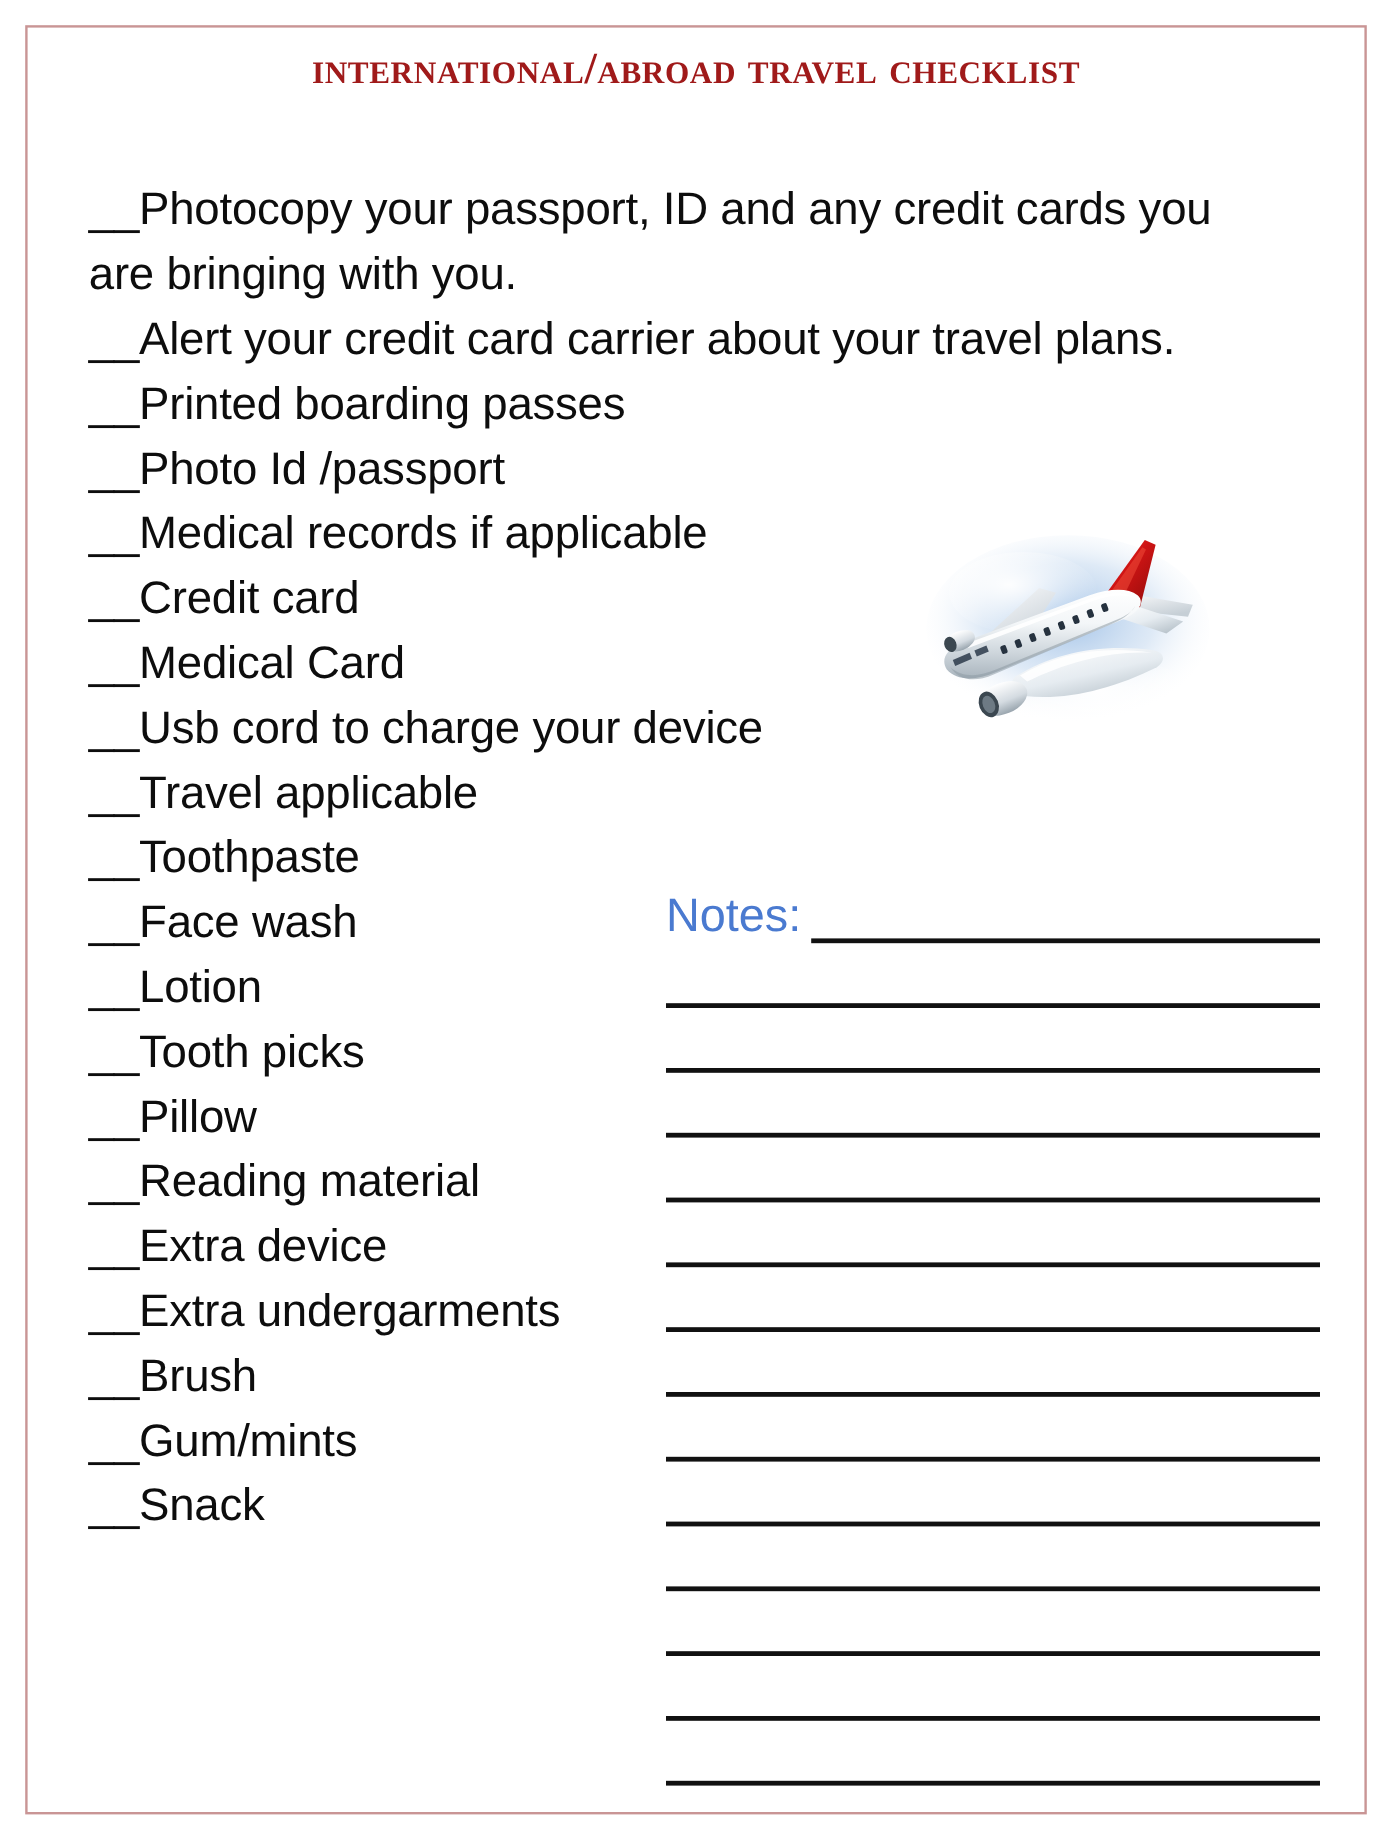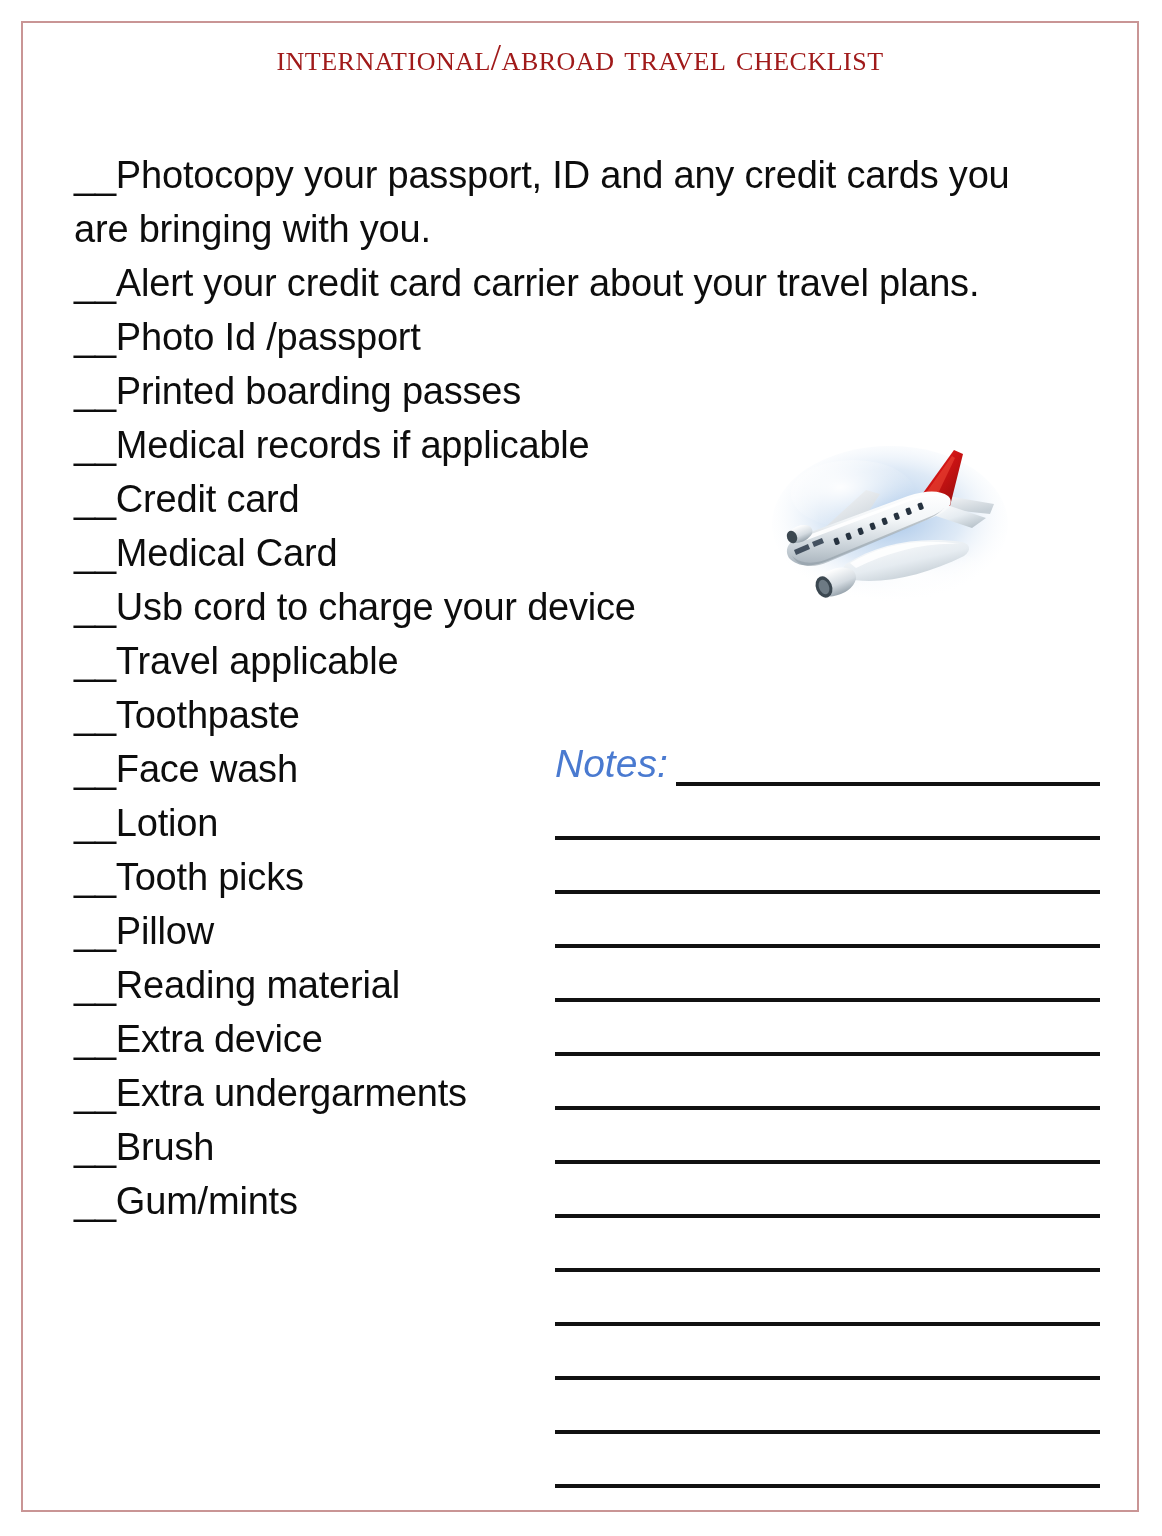--- a/index.html
+++ b/index.html
@@ -25,21 +25,21 @@
     box-sizing: border-box;
     pointer-events: none;
   }
   .title {
     position: absolute;
     left: 21px;
     top: 36px;
     width: 1118px;
     text-align: center;
     font-family: "Liberation Serif", serif;
-    font-weight: normal;
+    font-weight: bold;
     font-size: 37px;
     letter-spacing: 0.5px;
     color: #a01a1a;
     font-variant: small-caps;
     text-transform: lowercase;
     white-space: nowrap;
   }
   .title::first-letter { }
 
   
@@ -61,21 +61,20 @@
   
   .notes-wrap {
     position: absolute;
     left: 555px;
     top: 742px;
     width: 545px;
   }
   .notes-row {
     position: relative;
     height: 54px;
-    font-style: italic;
   }
   .notes-label {
     position: absolute;
     left: 0;
     top: 0;
     font-size: 39px;
     line-height: 44px;
     color: #4a7ad0;
     font-weight: 400;
   }
@@ -204,37 +203,38 @@
       <ellipse cx="66" cy="155" rx="5" ry="7.5" transform="rotate(-22 66 155)" fill="#6d7a84"></ellipse>
 
       <ellipse cx="42" cy="102" rx="13" ry="8" transform="rotate(-22 42 102)" fill="url(#engGrad)"></ellipse>
       <ellipse cx="34" cy="105" rx="5" ry="6.5" transform="rotate(-22 34 105)" fill="#3b4750"></ellipse>
     </svg>
   </div>
 
   <div class="checklist">
     <div class="check-item">__Photocopy your passport, ID and any credit cards you are bringing with you.</div>
     <div class="check-item">__Alert your credit card carrier about your travel plans.</div>
+    <div class="check-item">__Printed boarding passes</div>
     <div class="check-item">__Photo Id /passport</div>
-    <div class="check-item">__Printed boarding passes</div>
     <div class="check-item">__Medical records if applicable</div>
     <div class="check-item">__Credit card</div>
     <div class="check-item">__Medical Card</div>
     <div class="check-item">__Usb cord to charge your device</div>
     <div class="check-item">__Travel applicable</div>
     <div class="check-item">__Toothpaste</div>
     <div class="check-item">__Face wash</div>
     <div class="check-item">__Lotion</div>
     <div class="check-item">__Tooth picks</div>
     <div class="check-item">__Pillow</div>
     <div class="check-item">__Reading material</div>
     <div class="check-item">__Extra device</div>
     <div class="check-item">__Extra undergarments</div>
     <div class="check-item">__Brush</div>
     <div class="check-item">__Gum/mints</div>
+    <div class="check-item">__Snack</div>
   </div>
 
   <div class="notes-wrap">
     <div class="notes-row">
       <span class="notes-label">Notes:</span>
       <span class="notes-rule first"></span>
     </div>
     <div class="notes-row">
         <span class="notes-rule full"></span>
       </div>

